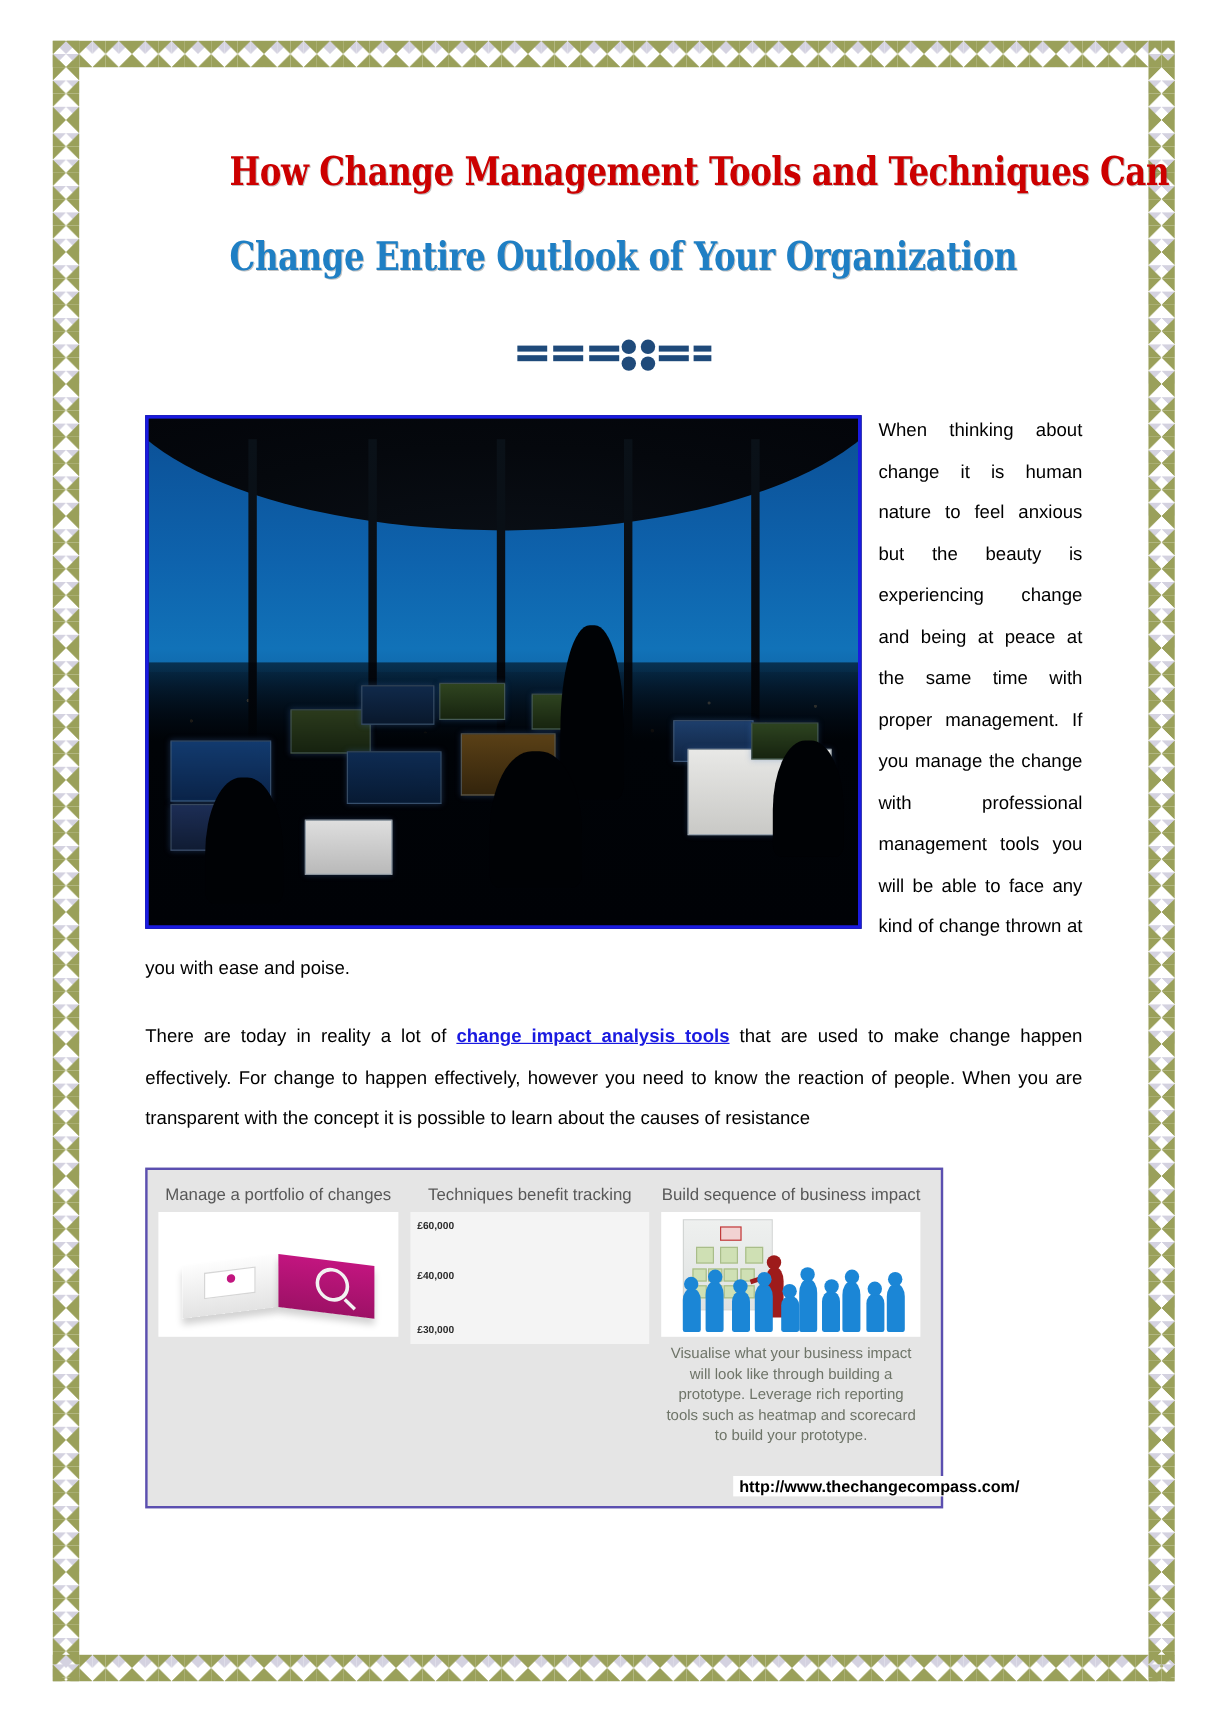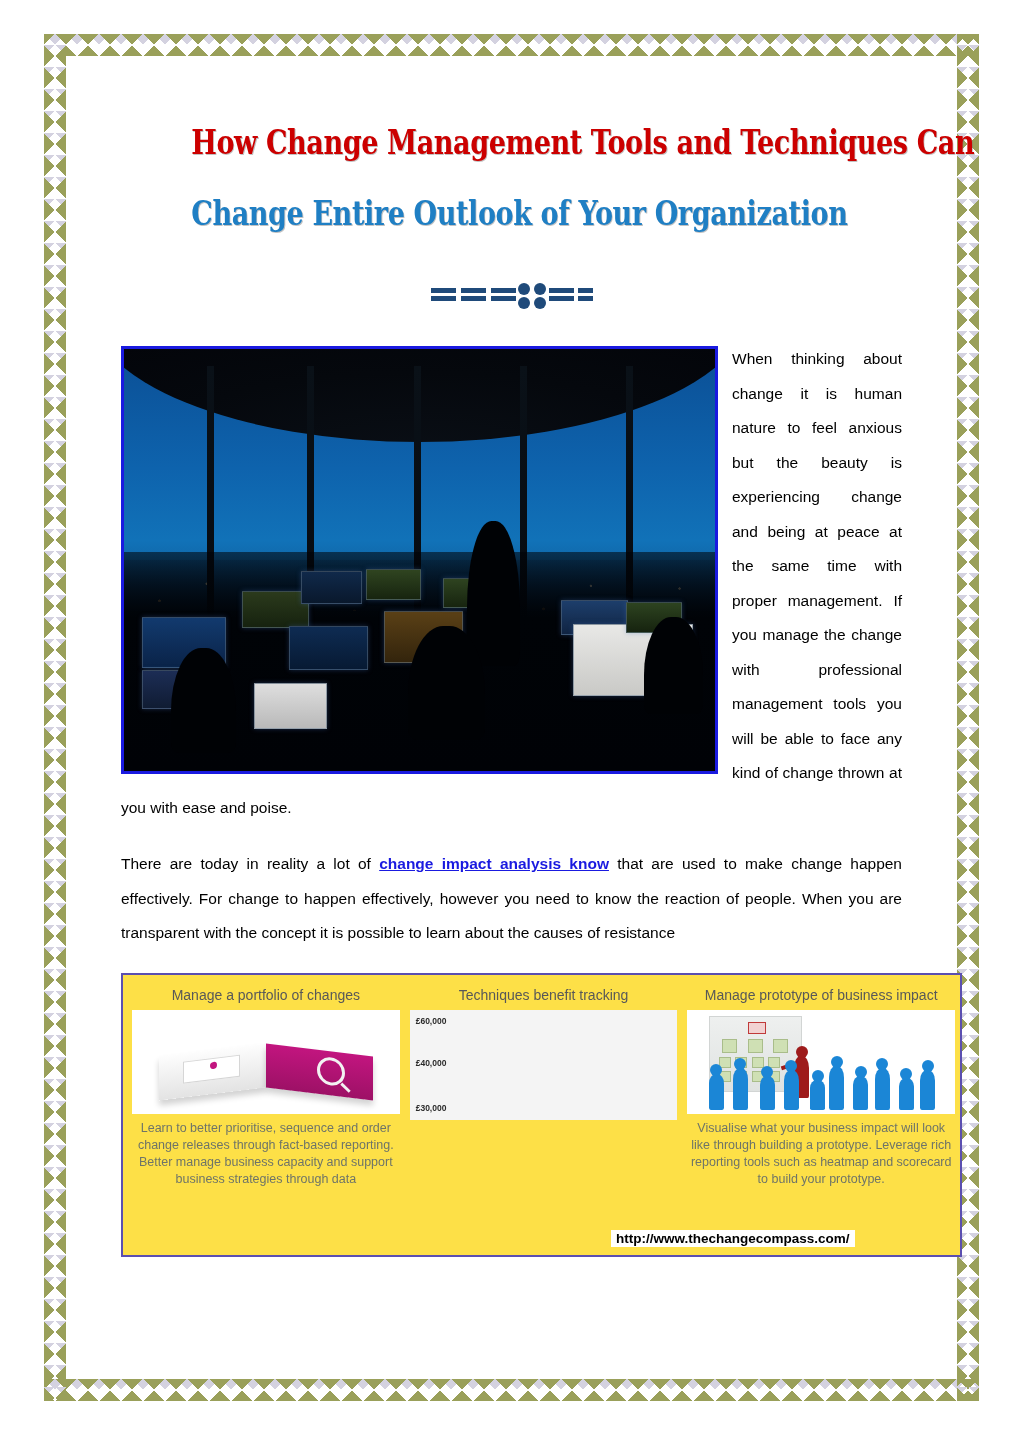--- a/index.html
+++ b/index.html
@@ -188,28 +188,28 @@
   .silhouette {
     position: absolute;
     background: #000205;
     border-radius: 46% 46% 12% 12% / 60% 60% 10% 10%;
   }
 
   
   .infographic {
     clear: both;
     margin-top: 8px;
-    width: 841px;
+    width: 665px;
     height: 284px;
     box-sizing: border-box;
     border: 2px solid #5b4fb0;
-    background: #fde047;
+    background: #e5e5e5;
     position: relative;
     display: flex;
-    padding: 6px 0 0 4px;
+    padding: 6px 12px 0 4px;
   }
   .panel {
     flex: 1;
     display: flex;
     flex-direction: column;
     align-items: center;
     padding: 0 5px;
     box-sizing: border-box;
   }
   .panel-title {
@@ -411,52 +411,51 @@
 
         <div class="silhouette" style="left:58%; top:-14%; width:9%; height:66%;"></div>
         <div class="silhouette" style="left:48%; top:34%; width:13%; height:52%;"></div>
         <div class="silhouette" style="left:8%;  top:44%; width:11%; height:48%;"></div>
         <div class="silhouette" style="left:88%; top:30%; width:10%; height:44%;"></div>
       </div>
     </div>
 
     <p class="para">When thinking about change it is human nature to feel anxious but the beauty is experiencing change and being at peace at the same time with proper management. If you manage the change with professional management tools you will be able to face any kind of change thrown at you with ease and poise.</p>
 
-    <p class="para tight"><span>There are today in reality a lot of </span><a class="link" href="#">change impact analysis know</a><span> that are used to make change happen effectively. For change to happen effectively, however you need to know the reaction of people. When you are transparent with the concept it is possible to learn about the causes of resistance</span></p>
+    <p class="para tight"><span>There are today in reality a lot of </span><a class="link" href="#">change impact analysis tools</a><span> that are used to make change happen effectively. For change to happen effectively, however you need to know the reaction of people. When you are transparent with the concept it is possible to learn about the causes of resistance</span></p>
   </div>
 
   <div class="infographic">
 
     <div class="panel panel-1">
       <div class="panel-title">Manage a portfolio of changes</div>
       <div class="panel-figure">
         <div class="book-left">
           <div class="book-card"></div>
           <div class="book-dot"></div>
         </div>
         <div class="book-right">
           <div class="book-glass"></div>
         </div>
       </div>
-      <div class="panel-caption">Learn to better prioritise, sequence and order change releases through fact-based reporting.  Better manage business capacity and support business strategies through data</div>
     </div>
 
     <div class="panel panel-2">
       <div class="panel-title">Techniques benefit tracking</div>
       <div class="panel-figure">
         <div class="chart-axis">
           <span style="top:6px;">£60,000</span>
           <span style="top:48px;">£40,000</span>
           <span style="top:93px;">£30,000</span>
         </div>
       </div>
     </div>
 
     <div class="panel panel-3">
-      <div class="panel-title">Manage prototype of business impact</div>
+      <div class="panel-title">Build sequence of business impact</div>
       <div class="panel-figure">
         <div class="board">
           <div class="board-top"></div>
           <div class="board-node" style="left:14%; top:22px; width:13px; height:12px;"></div>
           <div class="board-node" style="left:42%; top:22px; width:13px; height:12px;"></div>
           <div class="board-node" style="left:70%; top:22px; width:13px; height:12px;"></div>
           <div class="board-node" style="left:10%; top:40px; width:10px; height:9px;"></div>
           <div class="board-node" style="left:28%; top:40px; width:10px; height:9px;"></div>
           <div class="board-node" style="left:46%; top:40px; width:10px; height:9px;"></div>
           <div class="board-node" style="left:64%; top:40px; width:10px; height:9px;"></div>

